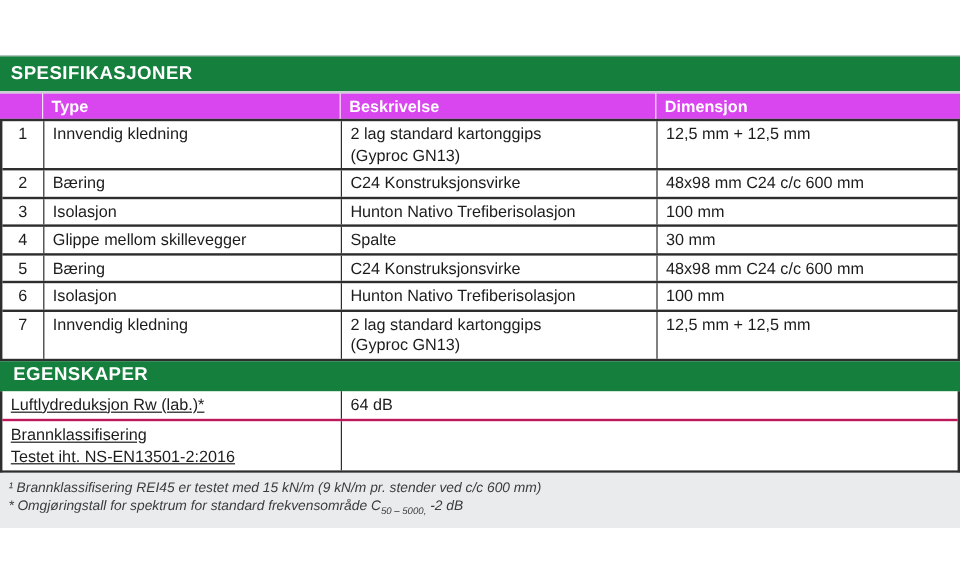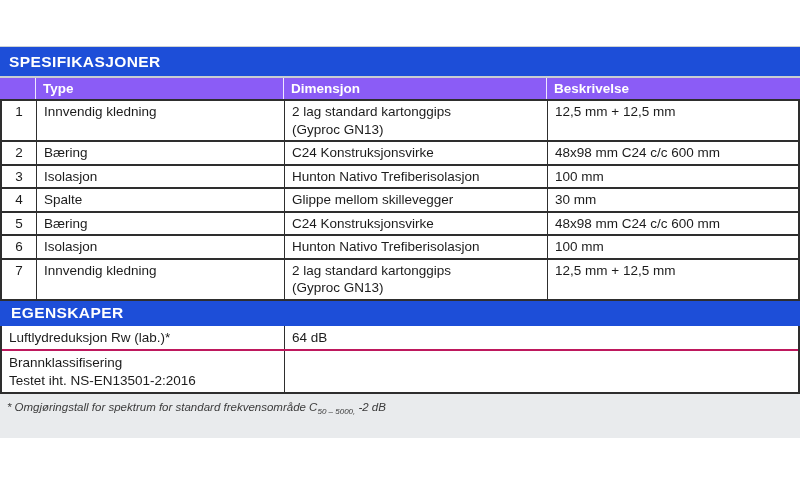--- a/index.html
+++ b/index.html
@@ -7,41 +7,41 @@
     width: 800px; height: 480px;
     background: #ffffff;
     font-family: "Liberation Sans", sans-serif;
     color: #1c1c1c;
     overflow: hidden;
   }
   .page { position: relative; width: 800px; height: 480px; box-sizing: border-box; padding-top: 46px; }
 
   
   .section-bar {
-    background: #1d4ed8;
+    background: #15803d;
     color: #ffffff;
     font-weight: bold;
     font-size: 15.5px;
     letter-spacing: 0.4px;
     height: 30px;
     display: flex;
     align-items: center;
     padding-left: 9px;
     box-sizing: border-box;
   }
   .spec-section .section-bar { border-top: 1px solid #ccd2d4; }
   .prop-section .section-bar { height: 25px; padding-left: 11px; }
 
   .light-divider { height: 2px; background: #c9ced1; }
 
   
   .col-header {
     display: grid;
     grid-template-columns: 35px 248px 263px 1fr;
-    background: #8b5cf6;
+    background: #d946ef;
     height: 21px;
     color: #ffffff;
     font-weight: bold;
     font-size: 13.5px;
   }
   .ch {
     display: flex; align-items: center;
     padding-left: 7px;
     box-sizing: border-box;
     border-left: 1.5px solid rgba(255,255,255,0.85);
@@ -73,21 +73,21 @@
 
   
   .prop-table { border: 2px solid #2e2e2e; border-top: none; box-sizing: border-box; }
   .prow {
     display: grid;
     grid-template-columns: 283px 1fr;
     border-top: 2px solid #be185d;
   }
   .prow:first-child { border-top: none; }
   .prow .cell { border-right: none; padding-top: 3px; padding-bottom: 3px; }
-  .prow .p-name { border-right: 1.5px solid #2e2e2e; }
+  .prow .p-name { border-right: 1.5px solid #2e2e2e; text-decoration: underline; }
 
   
   .footnotes {
     background: #e9ebed;
     font-style: italic;
     font-size: 11.5px;
     line-height: 15px;
     color: #3b3b3b;
     padding: 6px 8px 7px 7px;
     box-sizing: border-box;
@@ -104,22 +104,22 @@
 
   <section class="spec-section">
     <div class="section-bar">
       <span>SPESIFIKASJONER</span>
     </div>
     <div class="light-divider"></div>
 
     <div class="col-header">
       <div class="ch c-no"></div>
       <div class="ch">Type</div>
+      <div class="ch">Beskrivelse</div>
       <div class="ch">Dimensjon</div>
-      <div class="ch">Beskrivelse</div>
     </div>
 
     <div class="spec-table">
       <div class="srow">
         <div class="cell c-no">1</div>
         <div class="cell">Innvendig kledning</div>
         <div class="cell">2 lag standard kartonggips
 (Gyproc GN13)</div>
         <div class="cell">12,5 mm + 12,5 mm</div>
       </div>
@@ -130,22 +130,22 @@
         <div class="cell">48x98 mm C24 c/c 600 mm</div>
       </div>
       <div class="srow">
         <div class="cell c-no">3</div>
         <div class="cell">Isolasjon</div>
         <div class="cell">Hunton Nativo Trefiberisolasjon</div>
         <div class="cell">100 mm</div>
       </div>
       <div class="srow">
         <div class="cell c-no">4</div>
+        <div class="cell">Glippe mellom skillevegger</div>
         <div class="cell">Spalte</div>
-        <div class="cell">Glippe mellom skillevegger</div>
         <div class="cell">30 mm</div>
       </div>
       <div class="srow">
         <div class="cell c-no">5</div>
         <div class="cell">Bæring</div>
         <div class="cell">C24 Konstruksjonsvirke</div>
         <div class="cell">48x98 mm C24 c/c 600 mm</div>
       </div>
       <div class="srow">
         <div class="cell c-no">6</div>
@@ -173,16 +173,17 @@
         <div class="cell">64 dB</div>
       </div>
       <div class="prow">
         <div class="cell p-name">Brannklassifisering
 Testet iht. NS-EN13501-2:2016</div>
       </div>
     </div>
   </section>
 
   <div class="footnotes">
+    <div class="fn"><span class="marker">¹</span><span>Brannklassifisering REI45 er testet med 15 kN/m (9 kN/m pr. stender ved c/c 600 mm)</span></div>
     <div class="fn"><span class="marker">*</span><span>Omgjøringstall for spektrum for standard frekvensområde C</span><sub>50 – 5000,</sub><span> -2 dB</span></div>
   </div>
 
 </div>
 
 </body></html>

